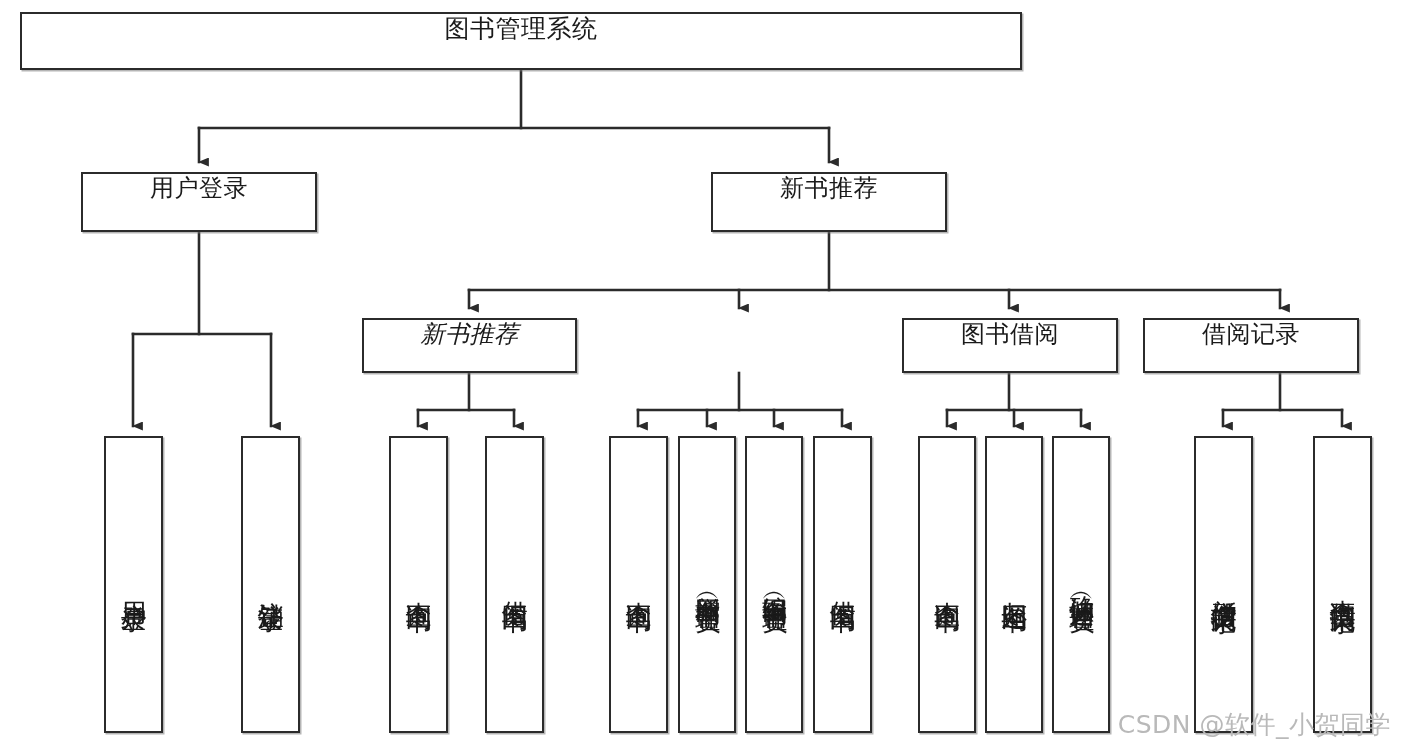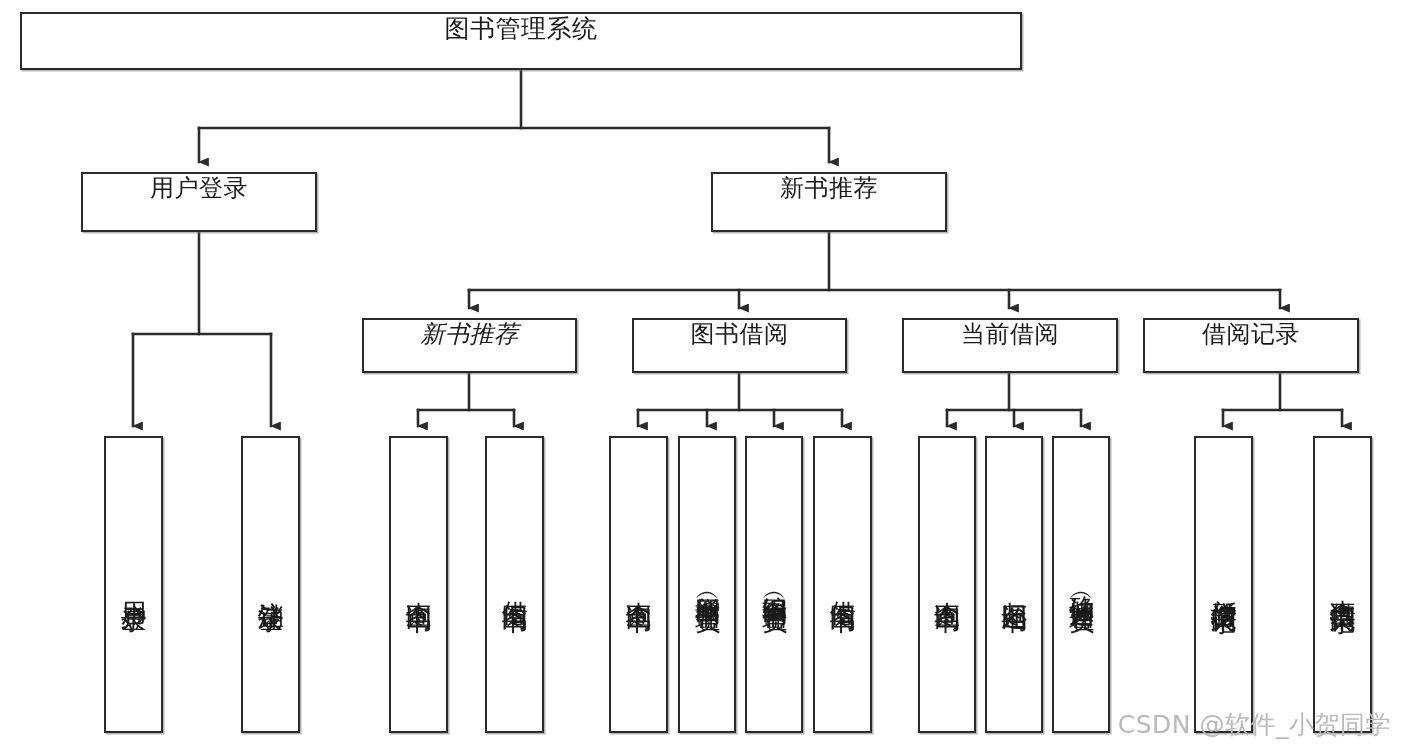--- a/index.html
+++ b/index.html
@@ -140,25 +140,22 @@
   <div class="node h" style="left:81px;top:172px;width:236px;height:60px;">
     <span class="label">用户登录</span>
   </div>
   <div class="node h" style="left:711px;top:172px;width:236px;height:60px;">
     <span class="label">新书推荐</span>
   </div>
 
   <div class="node h" style="left:362px;top:318px;width:215px;height:55px;font-style:italic;">
     <span class="label">新书推荐</span>
   </div>
-  <div class="node h" style="left:632px;top:318px;width:215px;height:55px;">
+  <div class="node h" style="left:902px;top:318px;width:216px;height:55px;">
     <span class="label">图书借阅</span>
-  </div>
-  <div class="node h" style="left:902px;top:318px;width:216px;height:55px;">
-    <span class="label">当前借阅</span>
   </div>
   <div class="node h" style="left:1143px;top:318px;width:216px;height:55px;">
     <span class="label">借阅记录</span>
   </div>
 
   <div class="node v" style="left:104px;top:436px;width:59px;height:297px;">
     <span class="label">用户登录</span>
   </div>
   <div class="node v" style="left:241px;top:436px;width:59px;height:297px;">
     <span class="label">注销登录</span>

